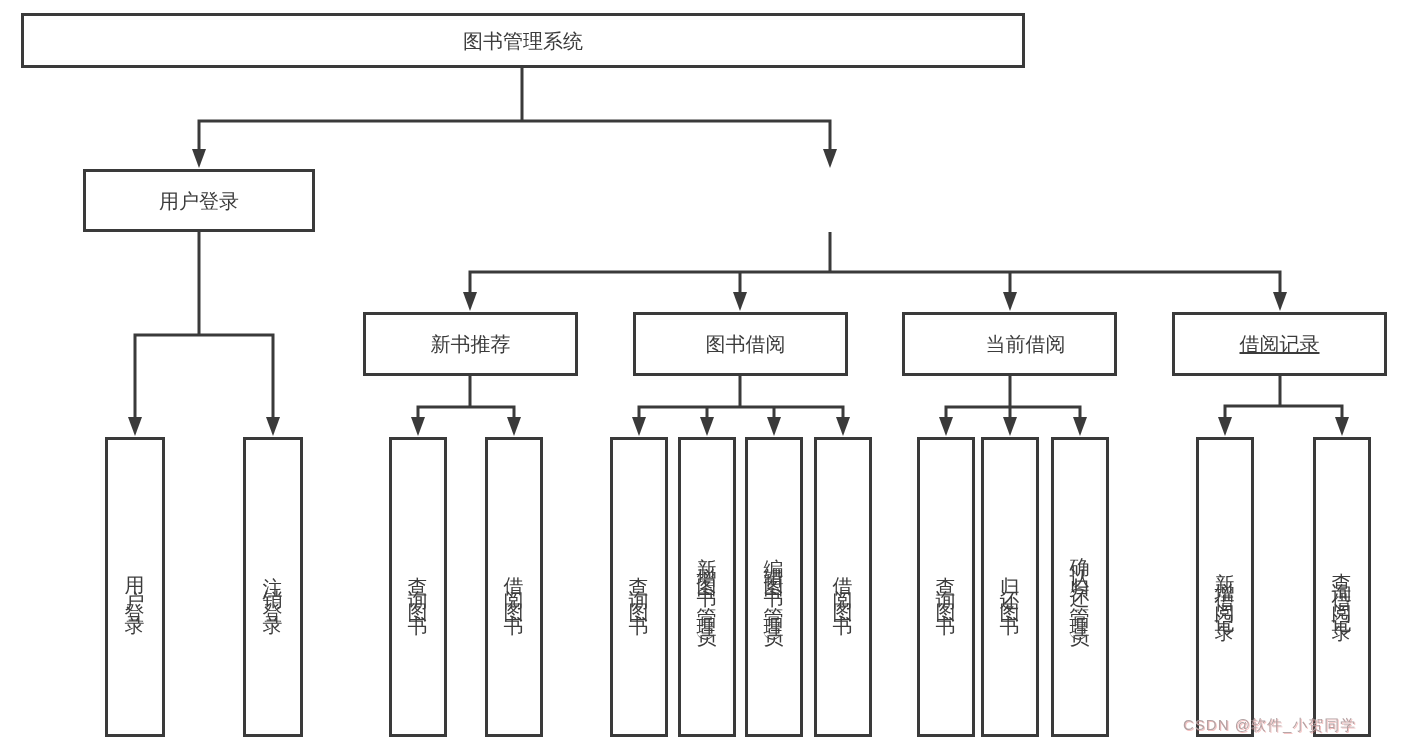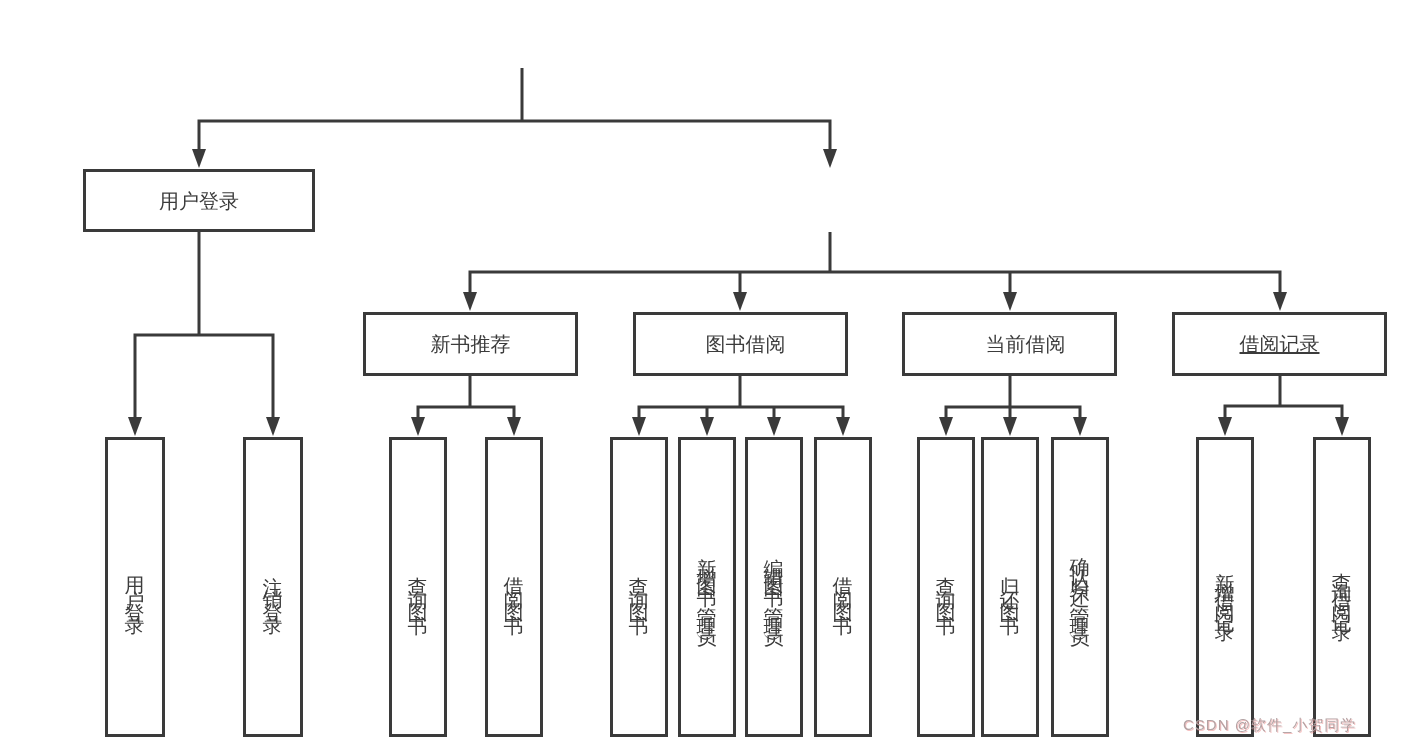--- a/index.html
+++ b/index.html
@@ -107,20 +107,23 @@
       <path class="head" d="M1073,417 L1087,417 L1080,436 Z"></path>
     </g>
 
     <g>
       <path class="stroke" d="M1280,376 L1280,406 M1223.5,406 L1343.5,406 M1225,406 L1225,419 M1342,406 L1342,419"></path>
       <path class="head" d="M1218,417 L1232,417 L1225,436 Z"></path>
       <path class="head" d="M1335,417 L1349,417 L1342,436 Z"></path>
     </g>
   </svg>
 
+  <div class="node root">
+    <span>图书管理系统</span>
+  </div>
 
   <div class="node lvl2" style="left:83px;">
     <span>用户登录</span>
   </div>
 
   <div class="node lvl3" style="left:363px;justify-content:center;">
     <span>新书推荐</span>
   </div>
   <div class="node lvl3" style="left:633px;padding-left:10px;">
     <span>图书借阅</span>

